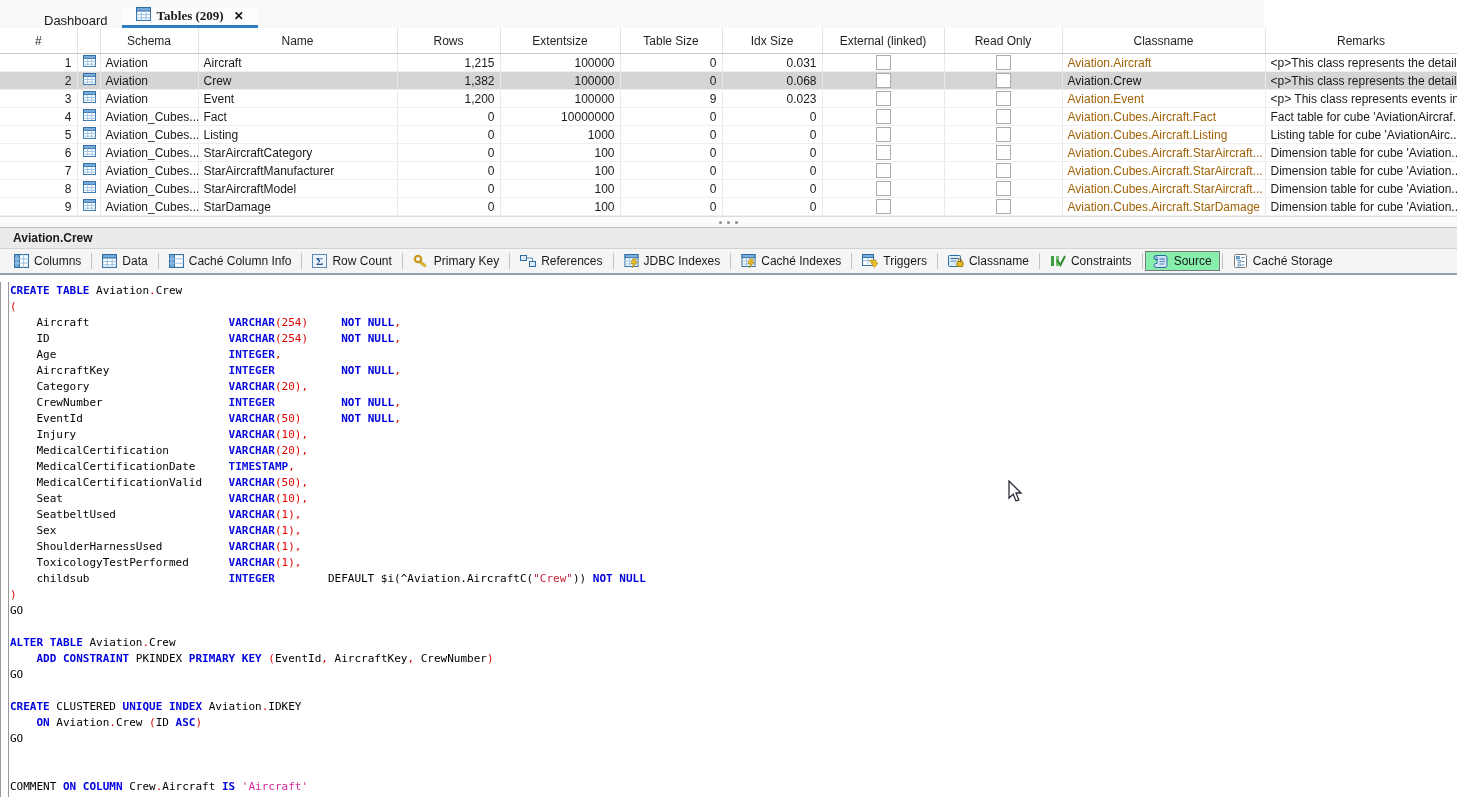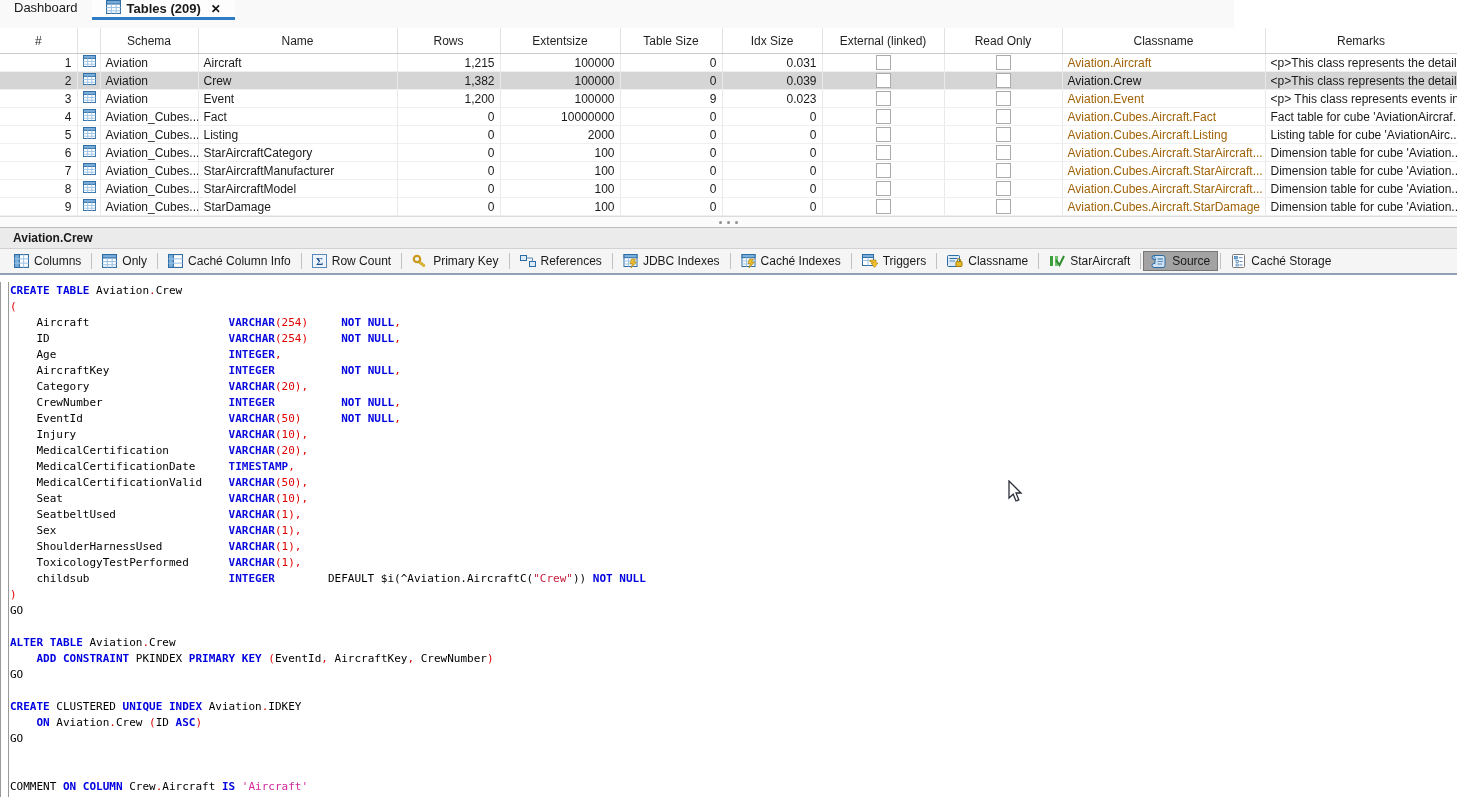--- a/index.html
+++ b/index.html
@@ -1,23 +1,23 @@
 <!DOCTYPE html>
 <html><head>
 <meta charset="utf-8">
 <style>
   html,body{margin:0;padding:0;background:#fff;}
   #app{position:relative;width:1457px;height:797px;overflow:hidden;
        font-family:"Liberation Sans",sans-serif;font-size:12px;color:#1a1a1a;background:#fff;}
 
   
   .tabbar{position:absolute;left:0;top:0;width:1234px;height:28px;background:#f9f9f9;
-          border-bottom:1px solid #d9d9d9;display:flex;align-items:flex-start;}
+          border-bottom:1px solid #d9d9d9;display:flex;align-items:flex-end;padding-left:30px;}
   .etab{display:flex;align-items:center;gap:6px;padding:0 14px;font-size:13px;cursor:default;}
-  .etab.active{font-weight:bold;border-bottom:3px solid #2e7cc3;background:#fdfdfd;}
+  .etab.active{font-weight:bold;border-bottom:3px solid #2e7cc3;background:#fdfdfd;font-family:Liberation Serif, serif;}
   .etab .close{font-weight:bold;font-size:12px;margin-left:4px;color:#111;}
 
   
   .grid{position:absolute;left:0;top:28px;width:1457px;height:188px;overflow:hidden;background:#fff;}
   table.tg{border-collapse:collapse;table-layout:fixed;width:1457px;}
   table.tg th{height:25px;font-weight:normal;font-size:12px;color:#1f1f1f;background:#fff;
               border-right:1px solid #e2e2e2;border-bottom:1px solid #c9c9c9;text-align:center;
               overflow:hidden;white-space:nowrap;padding:0 4px;}
   table.tg td{height:17px;border-right:1px solid #e9e9e9;border-bottom:1px solid #efefef;
               overflow:hidden;white-space:nowrap;padding:0 5px;font-size:12px;}
@@ -37,21 +37,21 @@
   
   .ptitle{position:absolute;left:0;top:227px;width:1457px;height:22px;background:#ebebeb;
           border-top:1px solid #bdbdbd;border-bottom:1px solid #d2d2d2;box-sizing:border-box;
           display:flex;align-items:center;padding-left:13px;font-weight:bold;}
 
   
   .toolbar{position:absolute;left:0;top:249px;width:1457px;height:24px;background:#f5f5f5;
            border-bottom:2px solid #8fa0b4;box-sizing:content-box;display:flex;align-items:center;
            padding-left:6px;}
   .ttab{display:flex;align-items:center;gap:5px;padding:2px 7px;border:1px solid transparent;white-space:nowrap;justify-content:space-between;}
-  .ttab.sel{border:1px solid #777;background:#a3a3a3;}
+  .ttab.sel{border:1px solid #777;background:#86efac;}
   .tsep{width:1px;height:16px;background:#c2c2c2;margin:0 2px;}
   .ttab svg{display:block;}
 
   
   .code{position:absolute;left:0;top:282px;width:1457px;height:522px;background:#fff;overflow:hidden;}
   .gutter{position:absolute;left:0;top:0;bottom:0;width:7px;border-left:1px solid #9a9a9a;
           border-right:1px solid #9a9a9a;background:#fff;}
   .lines{position:absolute;left:10px;top:1px;font-family:"DejaVu Sans Mono","Liberation Mono",monospace;
          font-size:11px;line-height:16px;white-space:pre;}
   .cl{height:16px;}
@@ -154,21 +154,21 @@
                   <line x1="0.5" y1="7" x2="13.5" y2="7" stroke="#9cc3e5"></line>
                   <line x1="0.5" y1="10" x2="13.5" y2="10" stroke="#9cc3e5"></line>
                   <line x1="5" y1="3.7" x2="5" y2="12.5" stroke="#9cc3e5"></line>
                   <line x1="9.5" y1="3.7" x2="9.5" y2="12.5" stroke="#9cc3e5"></line>
                 </svg></span></td>
             <td class="">Aviation</td>
             <td class="">Crew</td>
             <td class="num">1,382</td>
             <td class="num">100000</td>
             <td class="num">0</td>
-            <td class="num">0.039</td>
+            <td class="num">0.068</td>
             <td>
               <div class="cb"></div>
             </td>
             <td>
               <div class="cb"></div>
             </td>
             <td class="linkc"><a>Aviation.Crew</a></td>
             <td class="">&lt;p&gt;This class represents the detail.</td>
           </tr>
           <tr class="">
@@ -227,21 +227,21 @@
                   <rect x="0.5" y="0.5" width="13" height="12" fill="#fff" stroke="#2e6da4"></rect>
                   <rect x="0.5" y="0.5" width="13" height="3.2" fill="#7aaedc" stroke="#2e6da4"></rect>
                   <line x1="0.5" y1="7" x2="13.5" y2="7" stroke="#9cc3e5"></line>
                   <line x1="0.5" y1="10" x2="13.5" y2="10" stroke="#9cc3e5"></line>
                   <line x1="5" y1="3.7" x2="5" y2="12.5" stroke="#9cc3e5"></line>
                   <line x1="9.5" y1="3.7" x2="9.5" y2="12.5" stroke="#9cc3e5"></line>
                 </svg></span></td>
             <td class="">Aviation_Cubes...</td>
             <td class="">Listing</td>
             <td class="num">0</td>
-            <td class="num">2000</td>
+            <td class="num">1000</td>
             <td class="num">0</td>
             <td class="num">0</td>
             <td>
               <div class="cb"></div>
             </td>
             <td>
               <div class="cb"></div>
             </td>
             <td class="linkc"><a>Aviation.Cubes.Aircraft.Listing</a></td>
             <td class="">Listing table for cube 'AviationAirc...</td>
@@ -378,21 +378,21 @@
         <span>
           <svg width="15" height="14" viewBox="0 0 14 13">
             <rect x="0.5" y="0.5" width="13" height="12" fill="#fff" stroke="#2e6da4"></rect>
             <rect x="0.5" y="0.5" width="13" height="3.2" fill="#7aaedc" stroke="#2e6da4"></rect>
             <line x1="0.5" y1="7" x2="13.5" y2="7" stroke="#9cc3e5"></line>
             <line x1="0.5" y1="10" x2="13.5" y2="10" stroke="#9cc3e5"></line>
             <line x1="5" y1="3.7" x2="5" y2="12.5" stroke="#9cc3e5"></line>
             <line x1="9.5" y1="3.7" x2="9.5" y2="12.5" stroke="#9cc3e5"></line>
           </svg>
         </span>
-        <span>Only</span>
+        <span>Data</span>
       </div>
       <span class="tsep"></span>
       <div class="ttab">
         <span>
           <svg width="15" height="14" viewBox="0 0 14 13">
             <rect x="0.5" y="0.5" width="13" height="12" fill="#fff" stroke="#2e6da4"></rect>
             <rect x="0.5" y="0.5" width="4.5" height="12" fill="#7aaedc" stroke="#2e6da4"></rect>
             <line x1="0.5" y1="4.5" x2="13.5" y2="4.5" stroke="#9cc3e5"></line>
             <line x1="0.5" y1="8.5" x2="13.5" y2="8.5" stroke="#9cc3e5"></line>
           </svg>
@@ -473,21 +473,21 @@
       </div>
       <span class="tsep"></span>
       <div class="ttab">
         <span>
           <svg width="16" height="14" viewBox="0 0 16 14">
             <rect x="1" y="2" width="3" height="10" fill="#3c9e3c"></rect>
             <rect x="6" y="2" width="3" height="10" fill="#6fbf6f"></rect>
             <polyline points="7,6 10.5,11 15,2" fill="none" stroke="#2e8b2e" stroke-width="2"></polyline>
           </svg>
         </span>
-        <span>StarAircraft</span>
+        <span>Constraints</span>
       </div>
       <span class="tsep"></span>
       <div class="ttab sel">
         <span>
           <svg width="16" height="14" viewBox="0 0 16 14">
             <path d="M3 1.5 h9 a2 2 0 0 1 2 2 v8 a2 2 0 0 1 -2 2 h-9 a2 2 0 0 1 0 -4 h1 v-6 z" fill="#cfe3f5" stroke="#2e6da4"></path>
             <path d="M3 1.5 a2 2 0 0 0 0 4 h2" fill="#8fb8dd" stroke="#2e6da4"></path>
             <line x1="6.5" y1="5" x2="12" y2="5" stroke="#2e6da4"></line>
             <line x1="6.5" y1="7.5" x2="12" y2="7.5" stroke="#5b8ab8"></line>
             <line x1="6.5" y1="10" x2="11" y2="10" stroke="#5b8ab8"></line>

